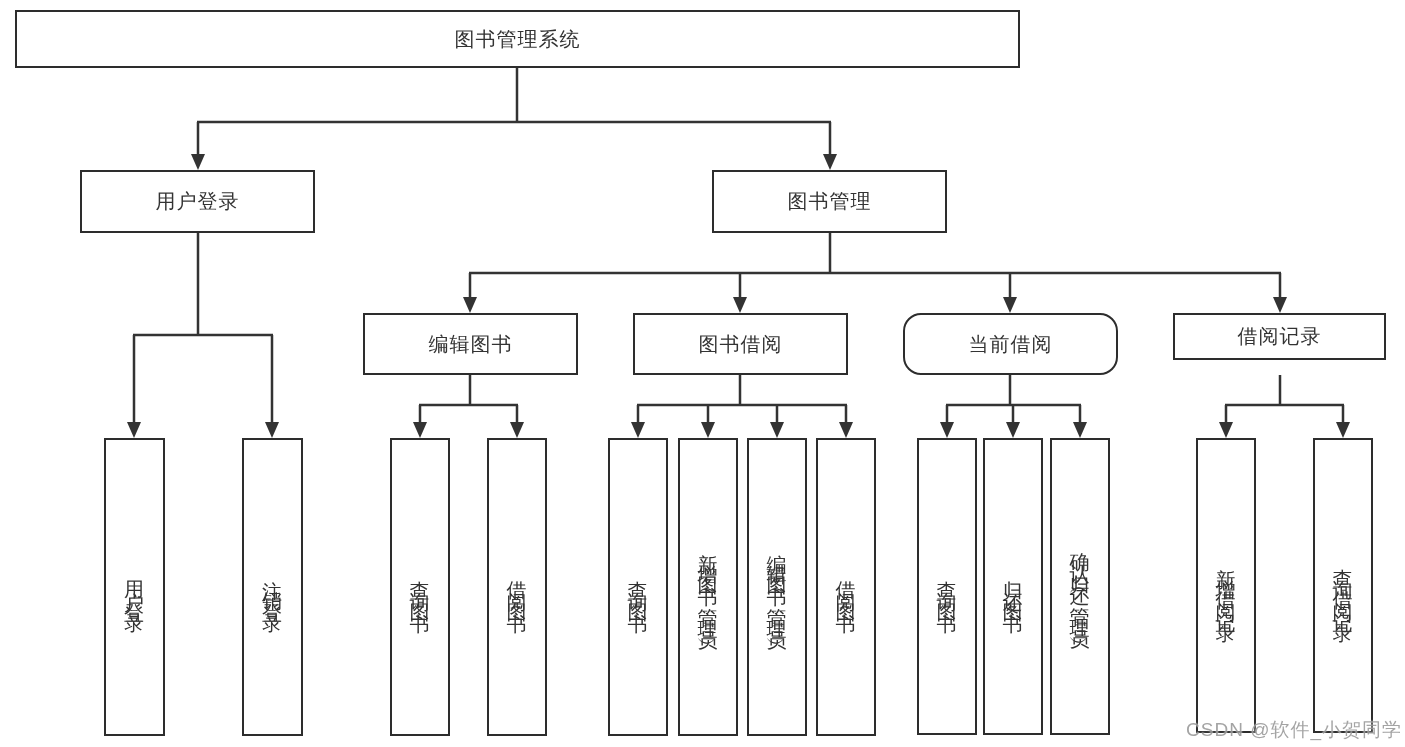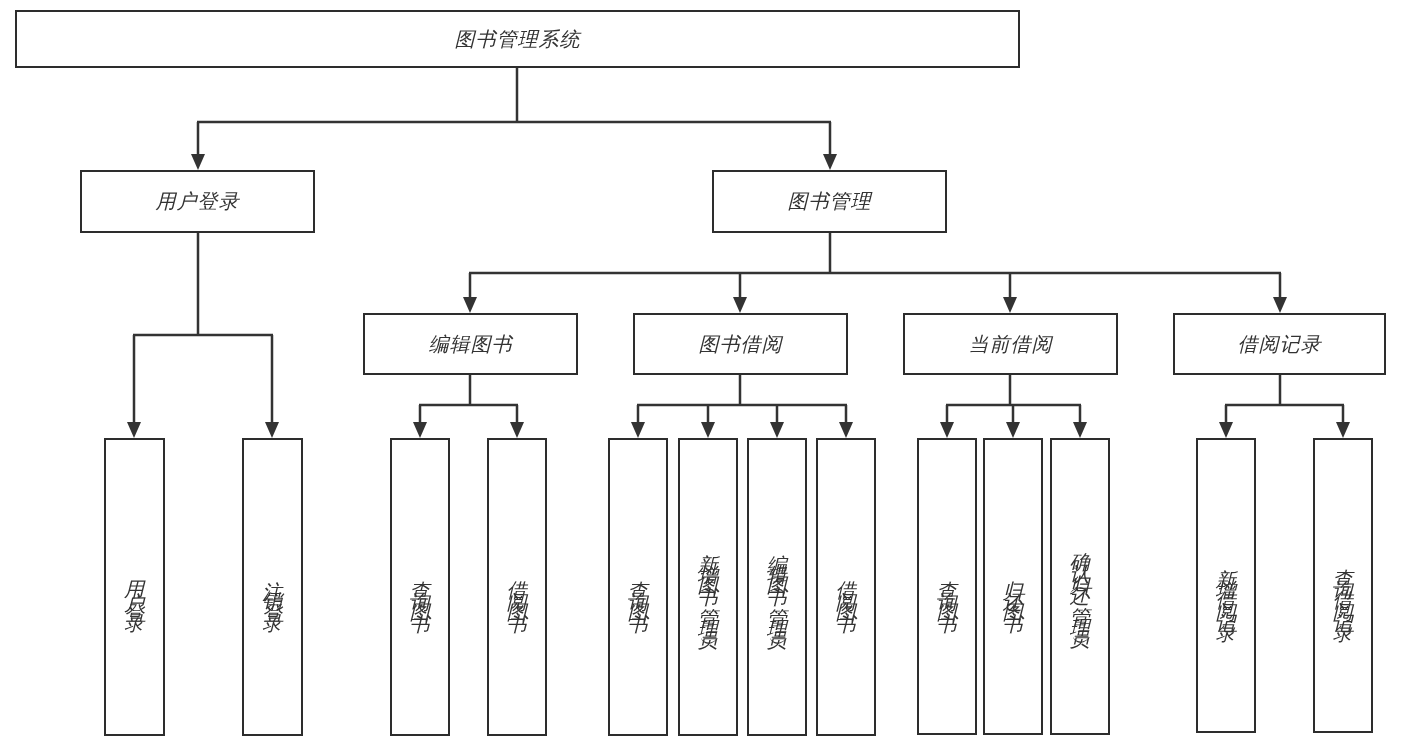--- a/index.html
+++ b/index.html
@@ -29,21 +29,20 @@
     box-sizing: border-box;
     background: #ffffff;
     border: 2.5px solid #2d2d2d;
     color: #333333;
     display: flex;
     align-items: center;
     justify-content: center;
     font-size: 20px;
     letter-spacing: 1px;
     white-space: nowrap;
-    font-style: italic;
   }
   .vbox {
     writing-mode: vertical-rl;
     text-orientation: mixed;
     letter-spacing: 11px;
     line-height: 1;
     white-space: normal;
   }
   .watermark {
     position: absolute;
@@ -97,35 +96,36 @@
     </g>
   </svg>
 
   <div class="box" style="left:15px; top:10px; width:1005px; height:58px;">图书管理系统</div>
 
   <div class="box" style="left:80px; top:170px; width:235px; height:63px;">用户登录</div>
   <div class="box" style="left:712px; top:170px; width:235px; height:63px;text-align:right;">图书管理</div>
 
   <div class="box" style="left:363px; top:313px; width:215px; height:62px;">编辑图书</div>
   <div class="box" style="left:633px; top:313px; width:215px; height:62px;">图书借阅</div>
-  <div class="box" style="left:903px; top:313px; width:215px; height:62px;">当前借阅</div>
-  <div class="box" style="left:1173px; top:313px; width:213px; height:62px;">借阅记录</div>
+  <div class="box" style="left:903px; top:313px; width:215px; height:62px;border-radius:18px;">当前借阅</div>
+  <div class="box" style="left:1173px; top:313px; width:213px; height:47px;">借阅记录</div>
 
   <div class="box vbox" style="left:104px; top:438px; width:61px; height:298px;">用户登录</div>
   <div class="box vbox" style="left:242px; top:438px; width:61px; height:298px;">注销登录</div>
 
   <div class="box vbox" style="left:390px; top:438px; width:60px; height:298px;">查询图书</div>
   <div class="box vbox" style="left:487px; top:438px; width:60px; height:298px;">借阅图书</div>
 
   <div class="box vbox" style="left:608px; top:438px; width:60px; height:298px;">查询图书</div>
   <div class="box vbox" style="left:678px; top:438px; width:60px; height:298px;">新增图书（管理员）</div>
   <div class="box vbox" style="left:747px; top:438px; width:60px; height:298px;">编辑图书（管理员）</div>
   <div class="box vbox" style="left:816px; top:438px; width:60px; height:298px;">借阅图书</div>
 
   <div class="box vbox" style="left:917px; top:438px; width:60px; height:297px;">查询图书</div>
   <div class="box vbox" style="left:983px; top:438px; width:60px; height:297px;">归还图书</div>
   <div class="box vbox" style="left:1050px; top:438px; width:60px; height:297px;">确认归还（管理员）</div>
 
   <div class="box vbox" style="left:1196px; top:438px; width:60px; height:295px;">新增借阅记录</div>
   <div class="box vbox" style="left:1313px; top:438px; width:60px; height:295px;">查询借阅记录</div>
 
+  <div class="watermark">CSDN @软件_小贺同学</div>
 
 </div>
 
 </body></html>

